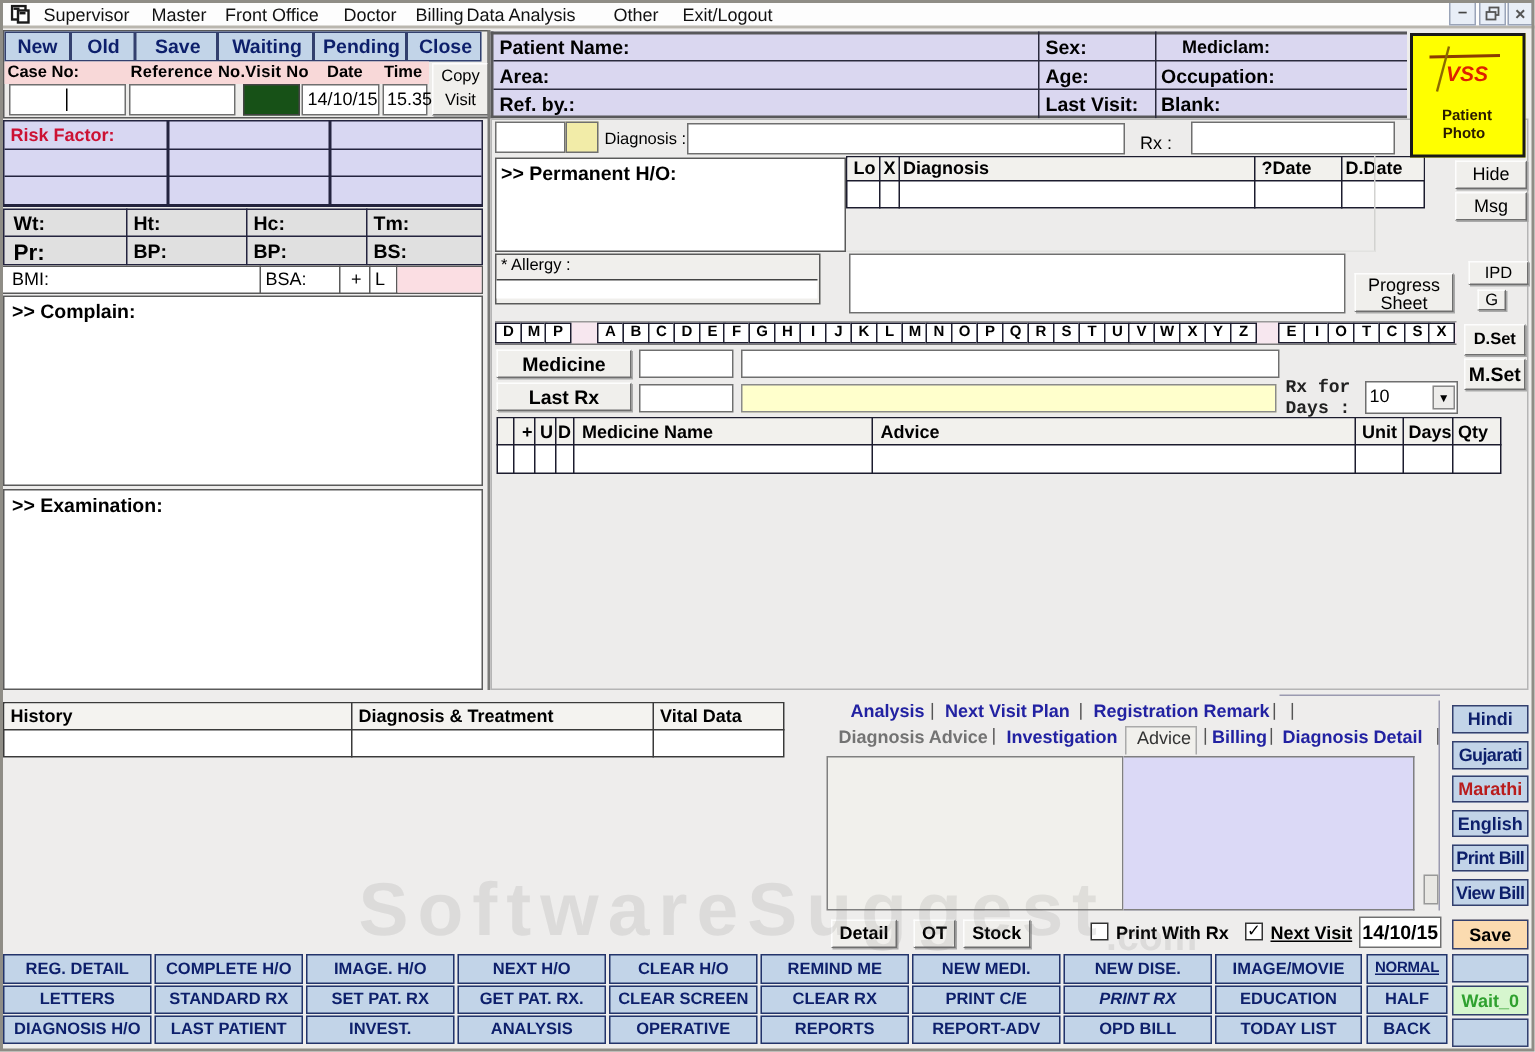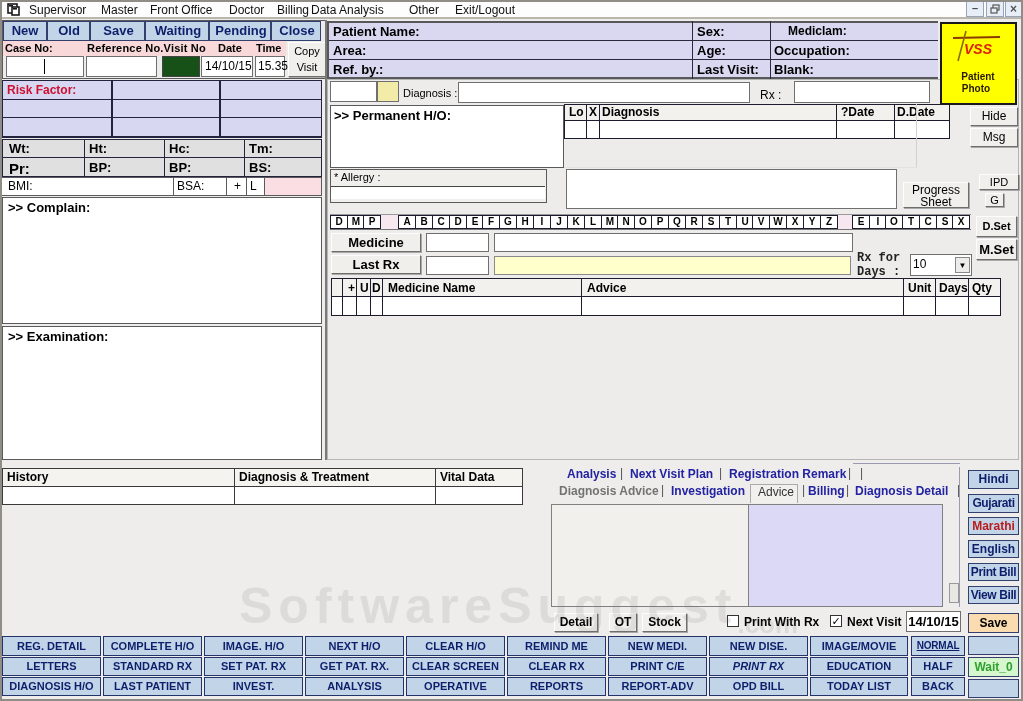--- a/index.html
+++ b/index.html
@@ -278,21 +278,21 @@
 <div class="b" style="left:959px;top:467px;width:1px;height:140px;background:#9A9AB0;"></div>
 <div class="b" style="left:853px;top:463px;width:107px;height:1px;background:#9A9AB0;"></div>
 <div class="b" style="left:949px;top:583px;width:10px;height:20px;background:#E8E7E3;border:1px solid #999;"></div>
 
 <div class="b g3 bold" style="left:554px;top:613px;width:44px;height:19px;font-size:12px;line-height:17px;text-align:center;">Detail</div>
 <div class="b g3 bold" style="left:609px;top:613px;width:28px;height:19px;font-size:12px;line-height:17px;">OT</div>
 <div class="b g3 bold" style="left:642px;top:613px;width:45px;height:19px;font-size:12px;line-height:17px;">Stock</div>
 <div class="b" style="left:727px;top:615px;width:12px;height:12px;background:#fff;border:1px solid #333;"></div>
 <div class="b bold" style="left:744px;top:615px;font-size:12px;">Print With Rx</div>
 <div class="b" style="left:830px;top:615px;width:12px;height:12px;background:#fff;border:1px solid #333;font-size:11px;line-height:11px;text-align:center;">✓</div>
-<div class="b bold" style="left:847px;top:615px;font-size:12px;">Next Visit</div>
+<div class="b bold" style="left:847px;top:615px;font-size:12px;text-decoration:underline;">Next Visit</div>
 <div class="b inp bold" style="left:906px;top:611px;width:55px;height:21px;font-size:13px;line-height:19px;text-align:center;">14/10/15</div>
 
 <div id="rstack">
     <div class="b" style="left: 968px; top: 470px; width: 51px; height: 19px; background: rgb(194, 212, 232); border: 1px solid rgb(51, 64, 110); color: rgb(13, 31, 107); font-weight: bold; font-size: 12px; text-align: center; white-space: nowrap; line-height: 17px;">Hindi</div>
     <div class="b" style="left: 968px; top: 494px; width: 51px; height: 19px; background: rgb(194, 212, 232); border: 1px solid rgb(51, 64, 110); color: rgb(13, 31, 107); font-weight: bold; font-size: 12px; text-align: center; white-space: nowrap; letter-spacing: -0.4px; line-height: 17px;">Gujarati</div>
     <div class="b" style="left: 968px; top: 517px; width: 51px; height: 18px; background: rgb(194, 212, 232); border: 1px solid rgb(51, 64, 110); color: #b91c1c; font-weight: bold; font-size: 12px; text-align: center; white-space: nowrap; line-height: 16px;">Marathi</div>
     <div class="b" style="left: 968px; top: 540px; width: 51px; height: 18px; background: rgb(194, 212, 232); border: 1px solid rgb(51, 64, 110); color: rgb(13, 31, 107); font-weight: bold; font-size: 12px; text-align: center; white-space: nowrap; line-height: 16px;">English</div>
     <div class="b" style="left: 968px; top: 563px; width: 51px; height: 18px; background: rgb(194, 212, 232); border: 1px solid rgb(51, 64, 110); color: rgb(13, 31, 107); font-weight: bold; font-size: 12px; text-align: center; white-space: nowrap; letter-spacing: -0.4px; line-height: 16px;">Print Bill</div>
     <div class="b" style="left: 968px; top: 586px; width: 51px; height: 18px; background: rgb(194, 212, 232); border: 1px solid rgb(51, 64, 110); color: rgb(13, 31, 107); font-weight: bold; font-size: 12px; text-align: center; white-space: nowrap; letter-spacing: -0.4px; line-height: 16px;">View Bill</div>
     <div class="b" style="left: 968px; top: 613px; width: 51px; height: 20px; background: rgb(251, 219, 176); border: 1px solid rgb(51, 64, 110); color: rgb(0, 0, 0); font-weight: bold; font-size: 12px; text-align: center; white-space: nowrap; line-height: 18px;">Save</div>

